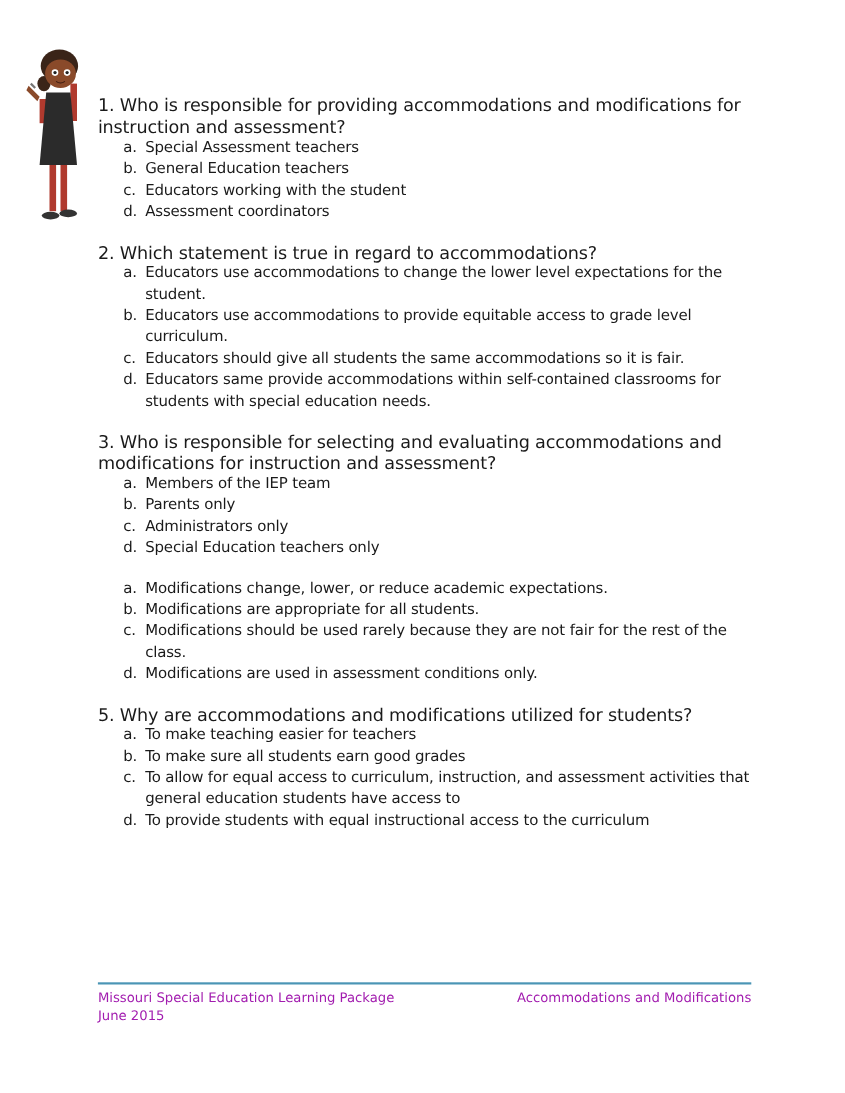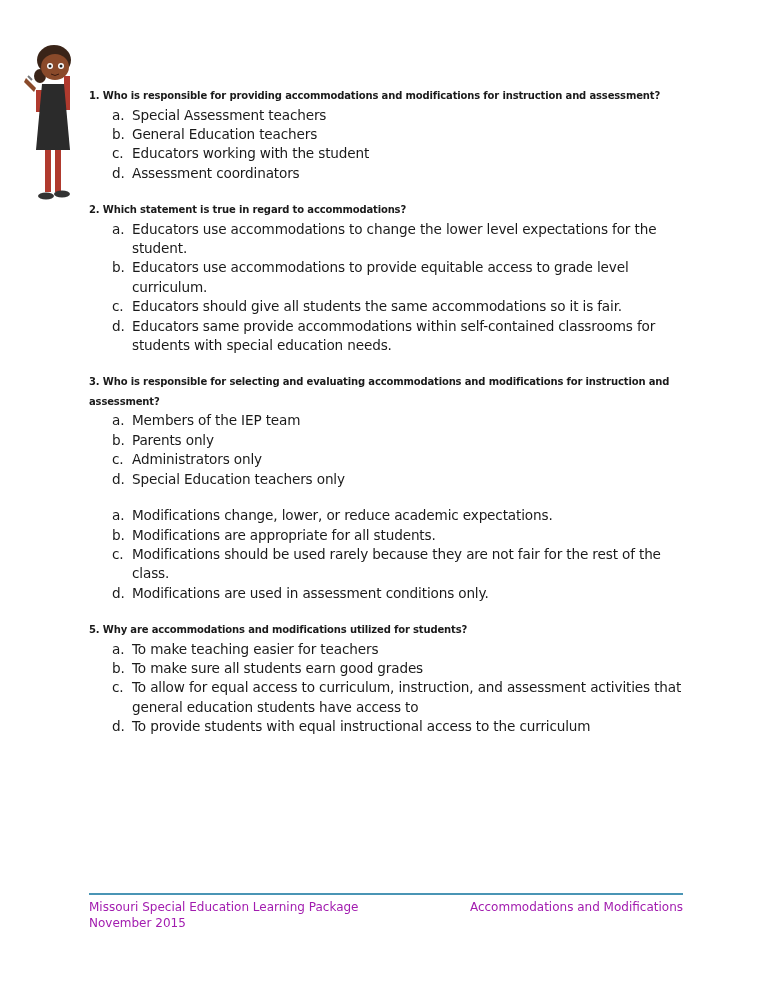--- a/index.html
+++ b/index.html
@@ -2,21 +2,21 @@
 <html><head>
 <meta charset="utf-8">
 <style>
   html, body { margin: 0; padding: 0; background: #ffffff; }
   body { width: 768px; height: 994px; position: relative; overflow: hidden;
          font-family: "DejaVu Sans", sans-serif; color: #1a1a1a; }
   .figure { position: absolute; left: 18px; top: 40px; width: 70px; height: 170px; }
   .content { position: absolute; left: 89px; top: 86px; width: 600px; }
   .title { font-weight: bold; font-size: 15.5px; margin: 0 0 14px 0; letter-spacing: -0.1px; }
   .question { margin-bottom: 17px; }
-  .q-text { font-weight: bold; font-size: 10px; line-height: 19.5px; letter-spacing: -0.15px; }
+  .q-text { font-weight: normal; font-size: 16px; line-height: 19.5px; letter-spacing: -0.15px; }
   ol.opts { list-style: none; margin: 0; padding: 0 0 0 23px; }
   ol.opts li { display: flex; font-size: 13.6px; line-height: 19.4px; letter-spacing: -0.15px; }
   ol.opts li .lt { width: 20px; flex: none; }
   ol.opts li .tx { flex: 1; }
   .footer-rule { position: absolute; left: 89px; top: 893px; width: 594px; height: 2px; background: #4a95b5; }
   .footer { position: absolute; left: 89px; top: 899px; width: 594px; font-family: "DejaVu Sans", sans-serif; font-size: 12px; line-height: 16px; color: #a21caf; }
   .footer .right { position: absolute; right: 0; top: 0; text-align: center; }
 </style>
 </head>
 <body>
@@ -158,15 +158,15 @@
           <span class="lt">d.</span>
           <span class="tx">To provide students with equal instructional access to the curriculum</span>
         </li>
     </ol>
   </div>
 </div>
 
 <div class="footer-rule"></div>
 <div class="footer">
   <div>Missouri Special Education Learning Package</div>
-  <div>November 2015</div>
+  <div>June 2015</div>
   <div class="right">Accommodations and Modifications</div>
 </div>
 
 </body></html>

